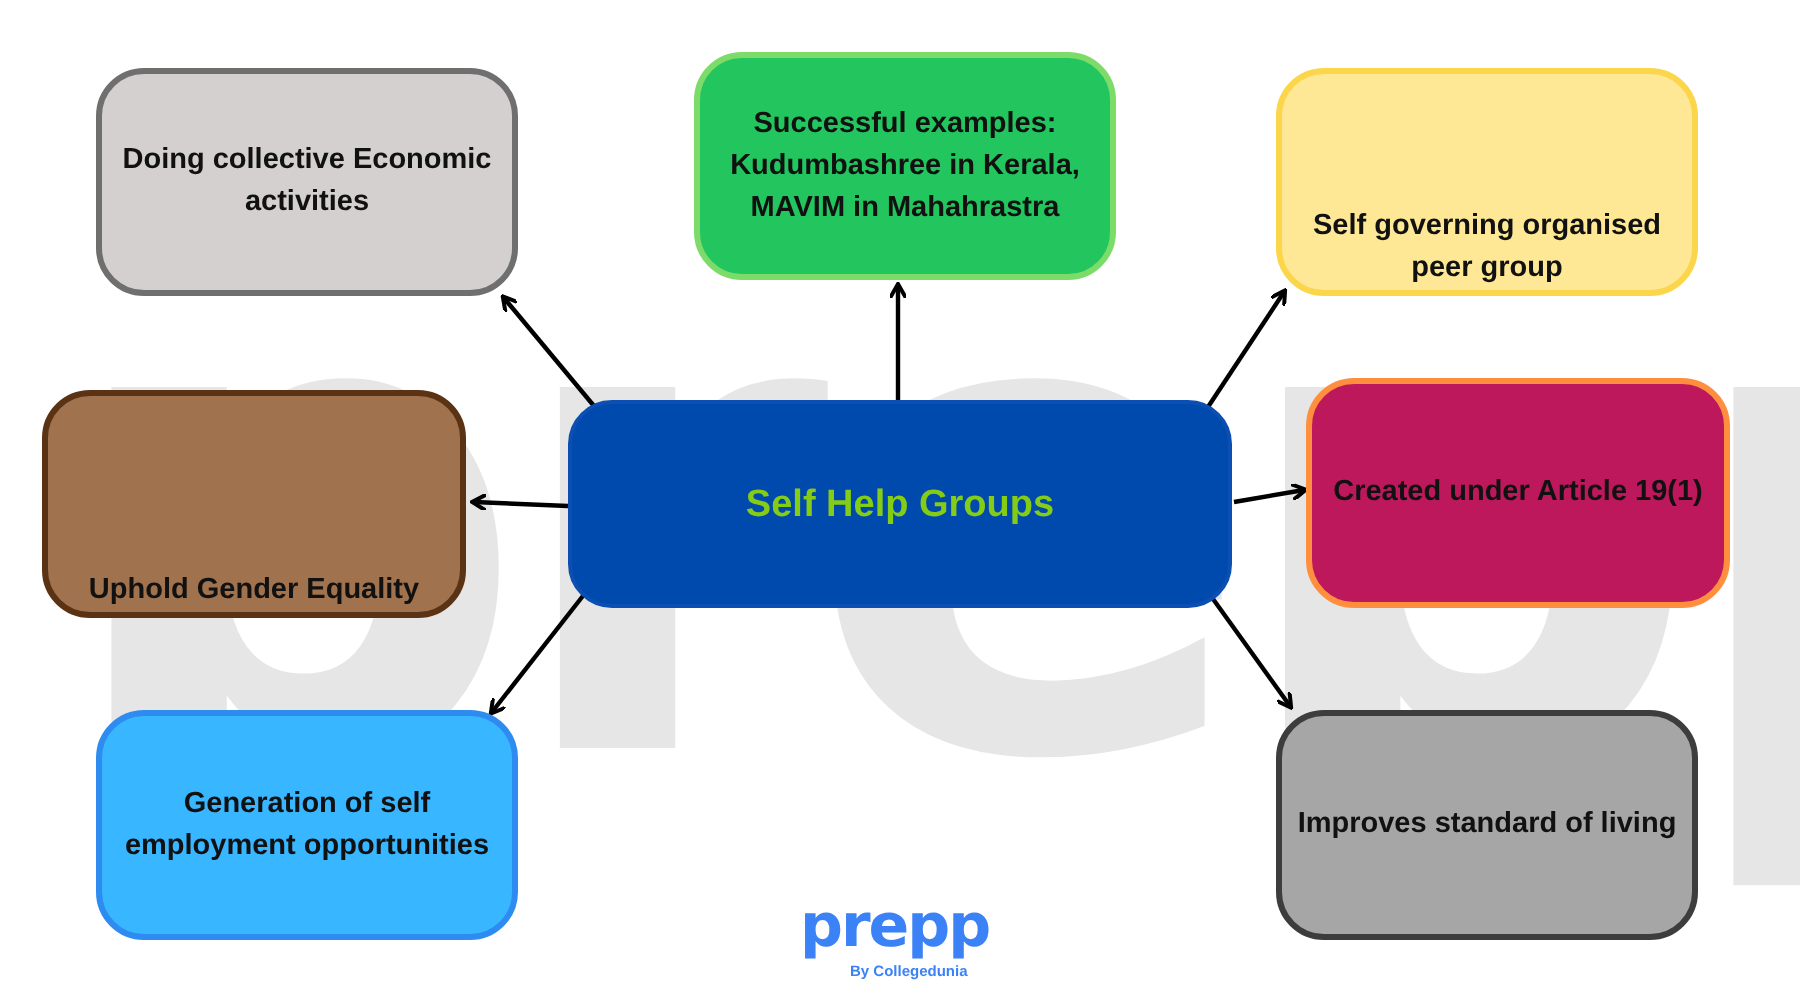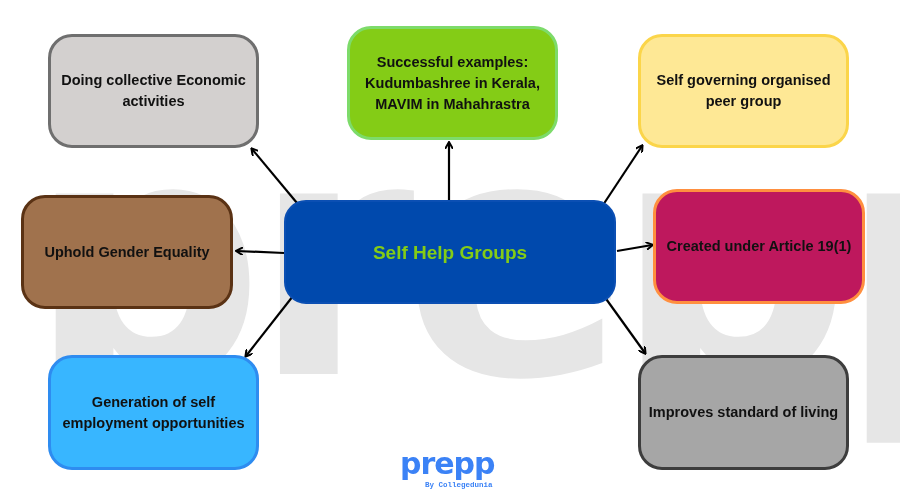--- a/index.html
+++ b/index.html
@@ -30,21 +30,21 @@
       position: absolute; left: 400px; top: 450px; width: 100px; height: 46px;
       z-index: 2;
     }
     .logo .word {
       position: absolute; left: 0; top: -4px;
       font-family: "DejaVu Sans", sans-serif; font-weight: bold;
       font-size: 30px; color: #3b82f6; letter-spacing: -1px;
     }
     .logo .sub {
       position: absolute; left: 25px; top: 31px;
-      font-family: Liberation Mono, monospace; font-weight: bold;
+      font-family: Liberation Sans, sans-serif; font-weight: bold;
       font-size: 7.5px; color: #3b82f6;
     }
   </style>
 </head>
 <body>
 
 <div class="watermark">prepp</div>
 
 <svg class="arrows" width="900" height="504">
   <defs>
@@ -58,29 +58,29 @@
   <line x1="284" y1="253" x2="237" y2="251" stroke="#000" stroke-width="2.2" marker-end="url(#ah)"></line>
   <line x1="617" y1="251" x2="652" y2="245" stroke="#000" stroke-width="2.2" marker-end="url(#ah)"></line>
   <line x1="293" y1="296" x2="246" y2="356" stroke="#000" stroke-width="2.2" marker-end="url(#ah)"></line>
   <line x1="604" y1="296" x2="645" y2="353" stroke="#000" stroke-width="2.2" marker-end="url(#ah)"></line>
 </svg>
 
 <div class="node" style="left:48px; top:34px; width:211px; height:114px; background:#d3d0cf; border-color:#6f6f6f;text-align:center;">
   <span>Doing collective Economic activities</span>
 </div>
 
-<div class="node" style="left:347px; top:26px; width:211px; height:114px; background:#84cc16; border-color:#7ddb6a;">
+<div class="node" style="left:347px; top:26px; width:211px; height:114px; background:#22c55e; border-color:#7ddb6a;">
   <span>Successful examples: Kudumbashree in Kerala, MAVIM in Mahahrastra</span>
 </div>
 
-<div class="node" style="left:638px; top:34px; width:211px; height:114px; background:#fee895; border-color:#fbd54a;">
+<div class="node" style="left:638px; top:34px; width:211px; height:114px; background:#fee895; border-color:#fbd54a;align-items:flex-end;">
   <span>Self governing organised peer group</span>
 </div>
 
-<div class="node" style="left:21px; top:195px; width:212px; height:114px; background:#a0724d; border-color:#5a3214;">
+<div class="node" style="left:21px; top:195px; width:212px; height:114px; background:#a0724d; border-color:#5a3214;align-items:flex-end;">
   <span>Uphold Gender Equality</span>
 </div>
 
 <div class="node center" style="left:284px; top:200px; width:332px; height:104px; background:#0049ad; border-color:#0b4fb3;">
   <span>Self Help Groups</span>
 </div>
 
 <div class="node" style="left:653px; top:189px; width:212px; height:115px; background:#be185d; border-color:#ff8f3f; padding:0 2px;">
   <span>Created under Article 19(1)</span>
 </div>

